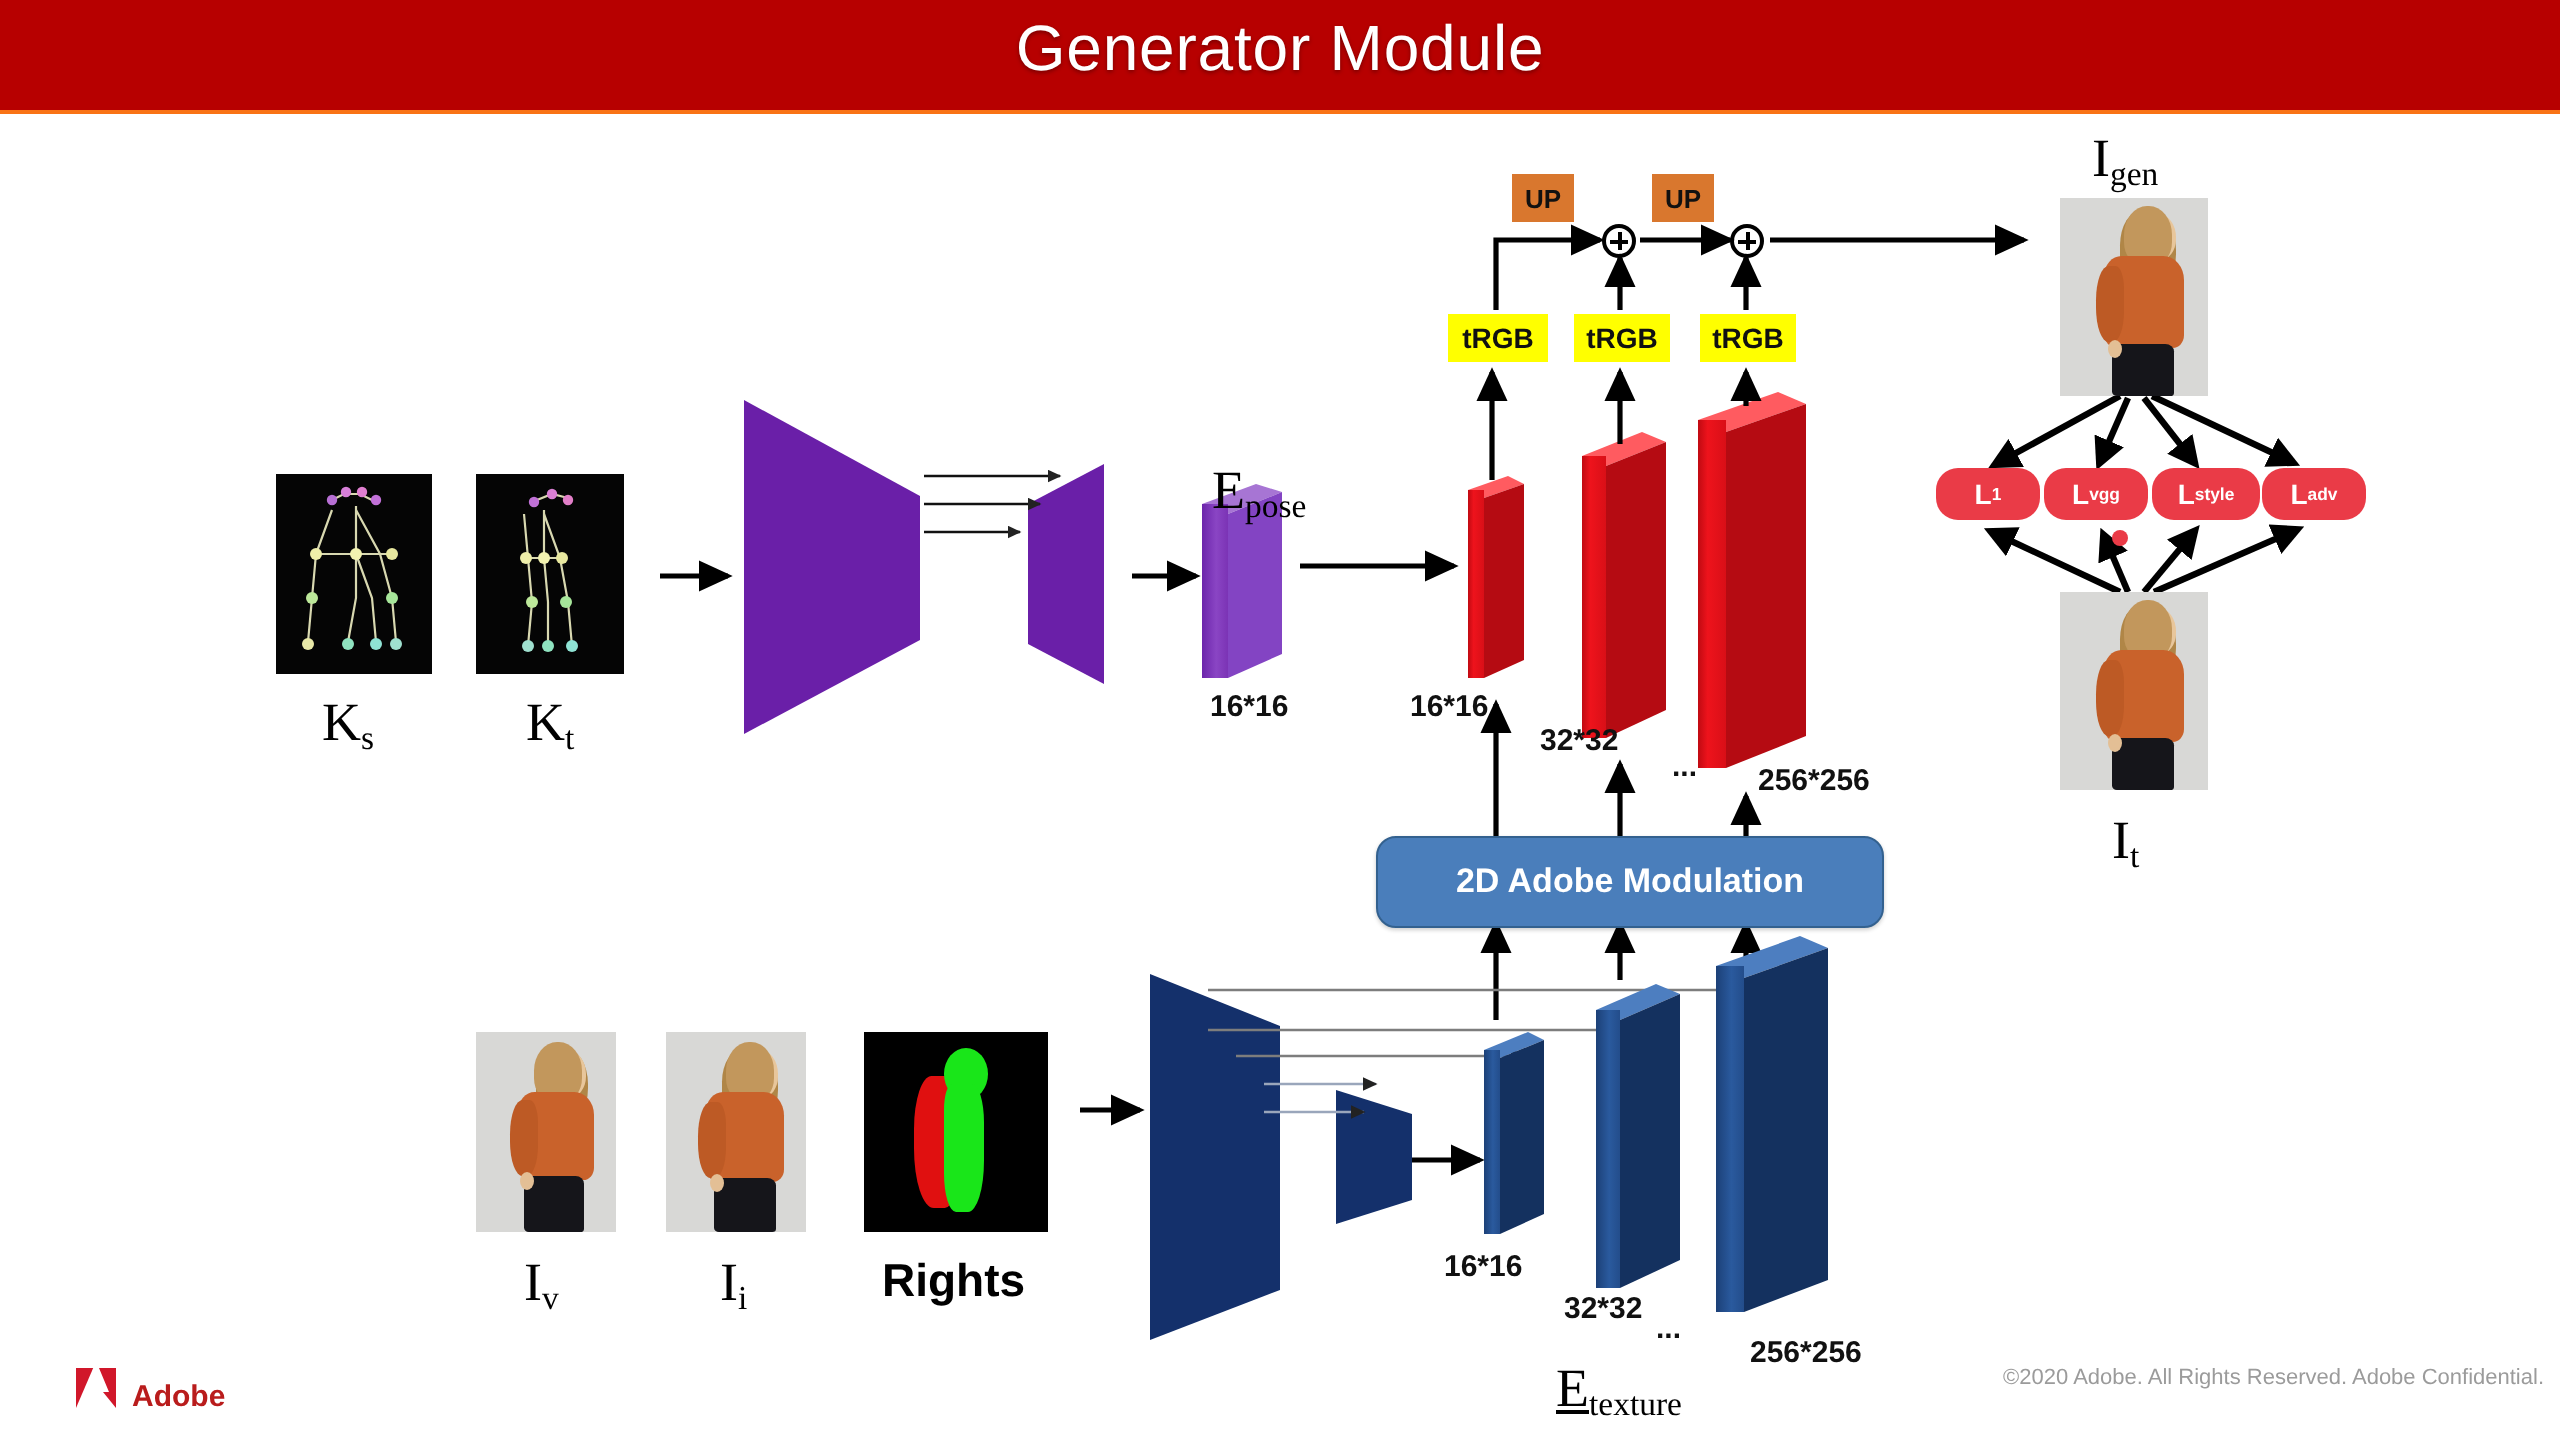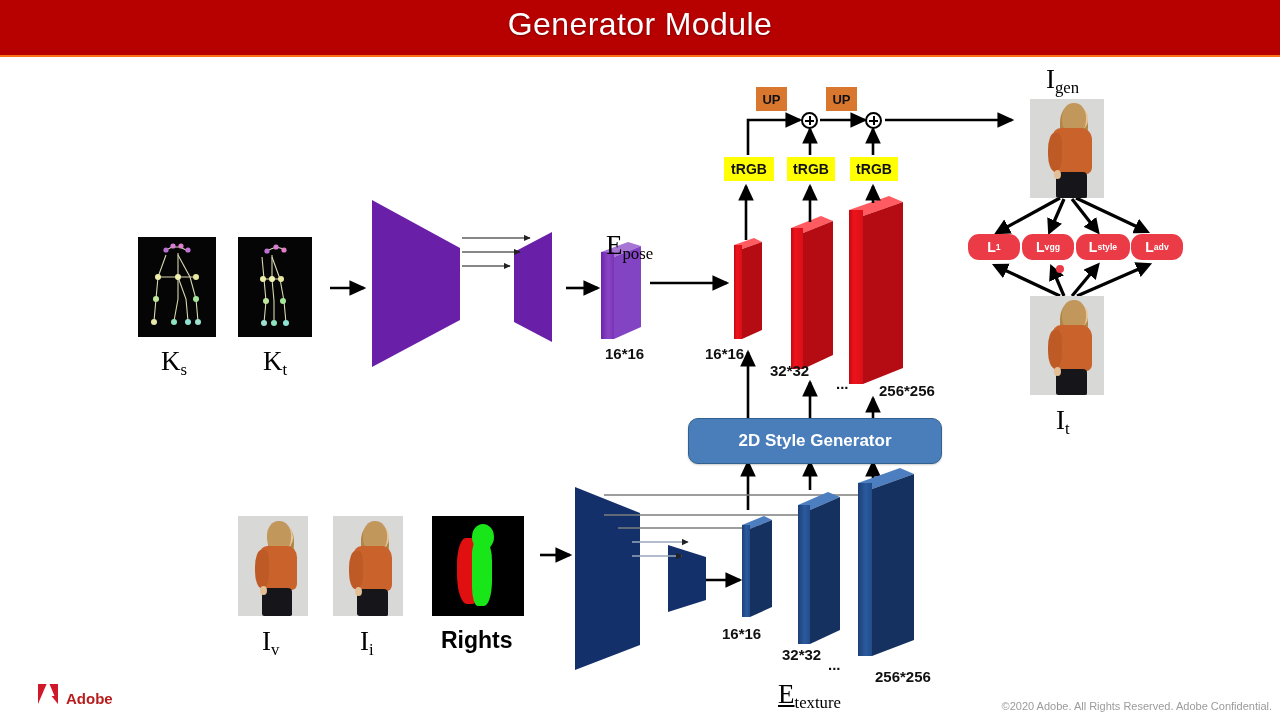--- a/index.html
+++ b/index.html
@@ -86,21 +86,21 @@
   }
   .plus:before,.plus:after{content:"";position:absolute;background:#000;}
   .plus:before{left:2px;right:2px;top:6px;height:2px;}
   .plus:after{top:2px;bottom:2px;left:6px;width:2px;}
 
   
   svg.overlay{position:absolute;left:0;top:0;width:1280px;height:720px;pointer-events:none;}
 
   
   .footer-copy{
-    position:absolute;right:8px;bottom:8px;color:#9b9b9b;font-size:11px;
+    position:absolute;right:8px;bottom:25px;color:#9b9b9b;font-size:11px;
     font-family:"Liberation Sans",sans-serif;
     padding-left:35px;
   }
   .adobe-logo{position:absolute;left:38px;bottom:12px;display:flex;align-items:center;gap:6px;}
   .adobe-logo .mark{width:22px;height:20px;}
   .adobe-logo .word{color:#b91c1c;font-size:15px;font-weight:bold;font-family:"Liberation Sans",sans-serif;}
 </style>
 </head>
 <body>
 
@@ -331,21 +331,21 @@
   <div class="trgb" style="left:724px;top:157px;width:50px;height:24px;">tRGB</div>
   <div class="trgb" style="left:787px;top:157px;width:48px;height:24px;">tRGB</div>
   <div class="trgb" style="left:850px;top:157px;width:48px;height:24px;">tRGB</div>
 
   <div class="upbox" style="left:756px;top:87px;width:31px;height:24px;">UP</div>
   <div class="upbox" style="left:826px;top:87px;width:31px;height:24px;">UP</div>
 
   <div class="plus" style="left:801px;top:112px;"></div>
   <div class="plus" style="left:865px;top:112px;"></div>
 
-  <div class="styleMod" style="left:688px;top:418px;width:252px;height:44px;">2D Style Generator</div>
+  <div class="styleMod" style="left:688px;top:418px;width:252px;height:44px;">2D Adobe Modulation</div>
 
   <div class="imgbox photo" style="left:238px;top:516px;width:70px;height:100px;">
     <div class="hairback" style="left:30px;top:8px;width:26px;height:40px;"></div>
     <div class="head" style="left:36px;top:9px;width:19px;height:24px;"></div>
     <div class="hair" style="left:29px;top:5px;width:24px;height:30px;"></div>
     <div class="top" style="left:21px;top:30px;width:38px;height:44px;"></div>
     <div class="sleeve" style="left:17px;top:34px;width:14px;height:38px;"></div>
     <div class="pants" style="left:24px;top:72px;width:30px;height:28px;"></div>
     <div class="hand" style="left:22px;top:70px;width:7px;height:9px;"></div>
   </div>

